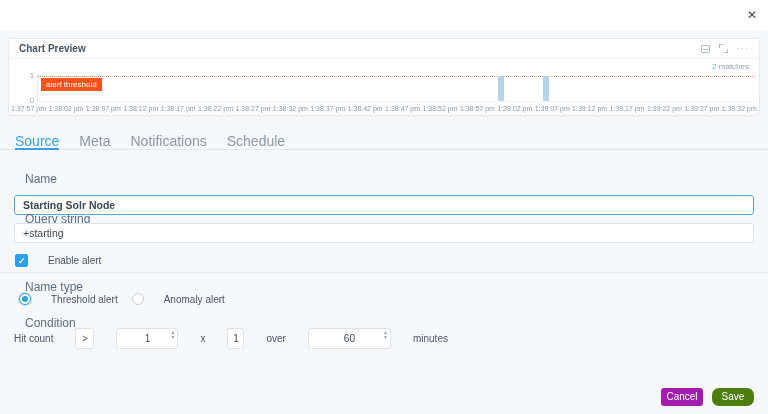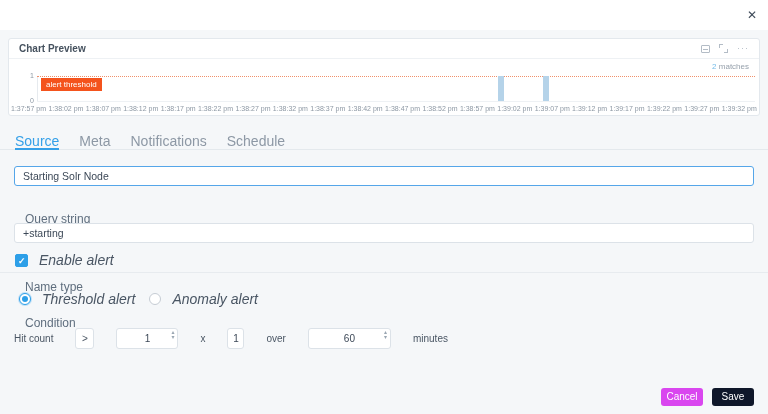--- a/index.html
+++ b/index.html
@@ -47,21 +47,21 @@
   
   .fld-label { position:absolute; left:25px; font-size:12px; color:#5f6e7e; }
   .txt-input { position:absolute; left:14px; right:14px; height:20px; background:#fff; border:1px solid #dce2e8; border-radius:3px; font-size:10.5px; color:#3c4857; padding:0 8px; outline:none; }
   .txt-input.focused { border-color:#55a6e9; }
 
   .row { position:absolute; left:0; right:0; display:flex; align-items:center; }
   .enable-row { top:222px; padding-left:15px; height:16px; }
   .checkbox { width:13px; height:13px; border:1px solid #c6ccd4; border-radius:2px; background:#fff; position:relative; cursor:pointer; flex:none; }
   .checkbox.checked { background:#2d9fe8; border-color:#2d9fe8; }
   .checkbox.checked::after { content:"\2713"; position:absolute; left:2px; top:0px; color:#fff; font-size:9px; font-weight:bold; line-height:13px; }
-  .ctl-label { font-size:14px; color:#4a5664; margin-left:11px;font-style:italic; }
+  .ctl-label { font-size:10px; color:#4a5664; margin-left:20px; }
 
   .divider { position:absolute; left:0; right:0; height:1px; background:#e7ebef; top:242px; }
 
   .radio-opts { top:262px; padding-left:19px; height:14px; gap:14px; }
   .radio-row { display:flex; align-items:center; cursor:pointer; }
   .radio { width:12px; height:12px; border-radius:50%; border:1px solid #c6ccd4; background:#fff; position:relative; flex:none; }
   .radio.selected { border-color:#2d9fe8; box-shadow:0 0 0 1px #bfe0f7; }
   .radio.selected::after { content:""; position:absolute; left:2px; top:2px; width:6px; height:6px; border-radius:50%; background:#2d9fe8; }
 
   .cond-row { top:298px; padding-left:14px; height:21px; gap:22px; font-size:10px; color:#4a5664; }
@@ -75,22 +75,22 @@
   .stepper { position:absolute; right:4px; top:2px; display:flex; flex-direction:column; color:#9aa6b2; font-size:6px; line-height:5px; cursor:pointer; }
 
   .toggle-row { top:330px; padding-left:52px; height:16px; }
   .toggle { width:30px; height:15px; border-radius:8px; background:#d7dce2; position:relative; cursor:pointer; flex:none; }
   .toggle::after { content:""; position:absolute; left:1px; top:1px; width:13px; height:13px; border-radius:50%; background:#fff; box-shadow:0 1px 2px rgba(0,0,0,.25); }
   .toggle-label { font-size:9.5px; color:#4a5664; margin-left:36px; }
   .info-icon { display:inline-block; width:9px; height:9px; border-radius:50%; background:#2d9fe8; color:#fff; font-size:7px; line-height:9px; text-align:center; margin-left:4px; font-weight:bold; cursor:pointer; }
 
   
   .btn { position:absolute; top:358px; width:42px; height:18px; border:none; border-radius:3px; color:#fff; font-size:10px; line-height:18px; text-align:center; cursor:pointer; padding:0; }
-  .btn-cancel { right:65px; background:#d946ef; }
-  .btn-save { right:14px; background:#0f172a; }
+  .btn-cancel { right:65px; background:#a21caf; }
+  .btn-save { right:14px; background:#4d7c0f;border-radius:7px; }
 </style>
 </head>
 <body>
 
 <div class="modal">
   <div class="topbar">
     <span class="close-btn">✕</span>
   </div>
 
   <div class="mbody">
@@ -144,21 +144,21 @@
     </div>
 
     <div class="tabs">
         <span class="tab active">Source</span>
         <span class="tab">Meta</span>
         <span class="tab">Notifications</span>
         <span class="tab">Schedule</span>
       </div>
 
     <span class="fld-label" style="top:142px;">Name</span>
-    <input class="txt-input focused" style="top: 136px;" value="Starting Solr Node">
+    <input class="txt-input focused" style="top: 165px; font-weight: bold;" value="Starting Solr Node">
 
     <span class="fld-label" style="top:182px;">Query string</span>
     <input class="txt-input" style="top: 193px;" value="+starting">
 
     <div class="row enable-row">
       <span class="checkbox checked"></span>
       <span class="ctl-label">Enable alert</span>
     </div>
 
     <div class="divider"></div>

